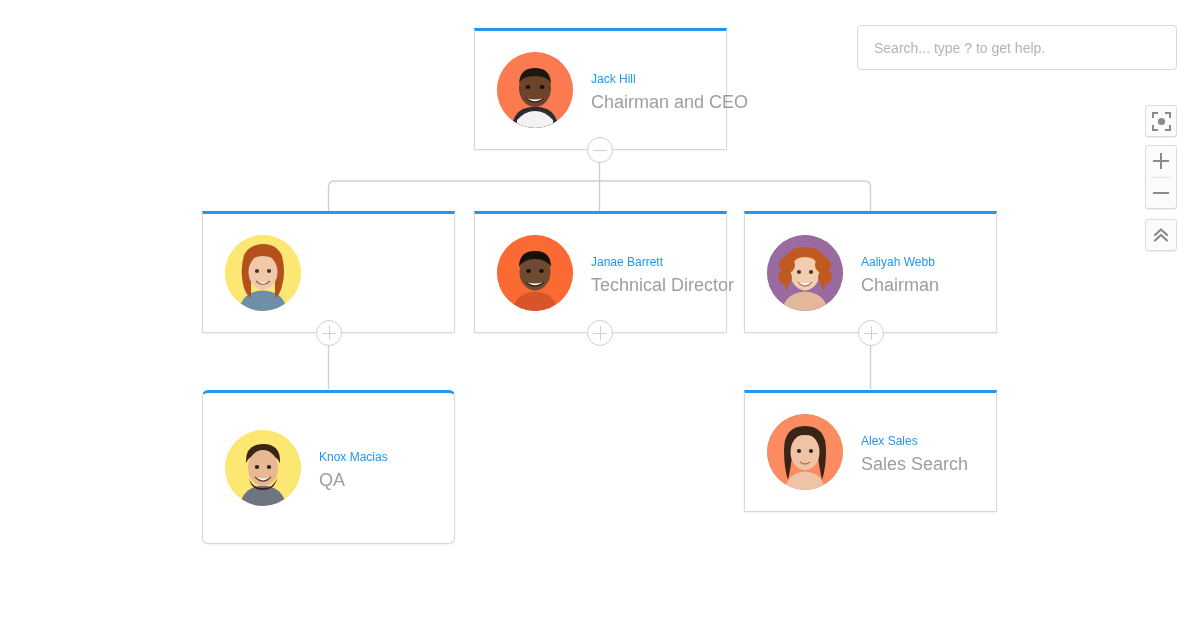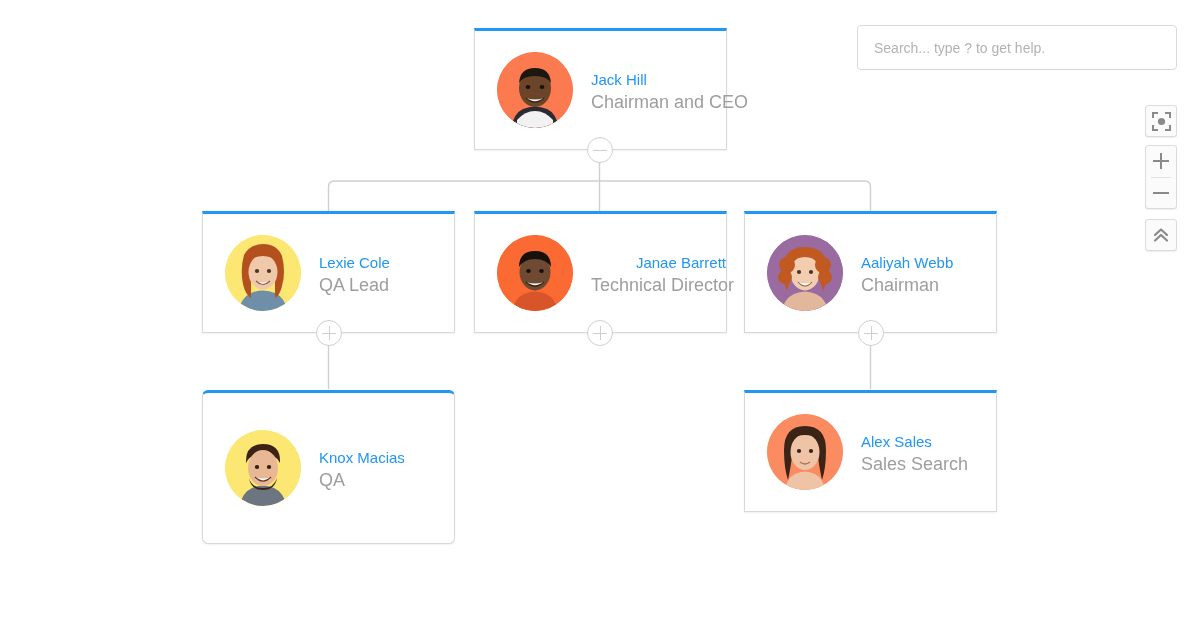--- a/index.html
+++ b/index.html
@@ -30,21 +30,21 @@
     border-radius: 50%;
     margin-left: 22px;
     flex: 0 0 auto;
     position: relative;
     overflow: hidden;
   }
   .avatar svg { display:block; width:100%; height:100%; }
   .info { margin-left: 18px; min-width:0; }
   .nm {
     color: #2196f3;
-    font-size: 15px;
+    font-size: 12px;
     line-height: 21px;
     white-space: nowrap;
   }
   .ttl {
     color: #9e9e9e;
     font-size: 18px;
     line-height: 18px;
     margin-top: 3px;
     white-space: nowrap;
   }
@@ -158,28 +158,24 @@
           <path d="M19 20 q6-11 19-11 q14 0 19 12 q4 16 0 30 q-2 9-7 12 l0-22 l-24 0 l0 22 q-6-4-8-14 q-3-15 1-29 z" fill="#b4501e"></path>
           <ellipse cx="38" cy="37" rx="14.5" ry="17.5" fill="#f0c9ab"></ellipse>
           <path d="M23 27 q3-12 15-12 q12 0 15 12 q-6-6-15-6 q-9 0-15 6 z" fill="#b4501e"></path>
           <ellipse cx="32" cy="36" rx="2.1" ry="1.9" fill="#4a3426"></ellipse>
           <ellipse cx="44" cy="36" rx="2.1" ry="1.9" fill="#4a3426"></ellipse>
           <path d="M31 46 q7 7 14 0 q-7 3-14 0 z" fill="#ffffff"></path>
           <path d="M31 46 q7 7 14 0" stroke="#8d5a43" stroke-width="1.1" fill="none"></path>
         </g>
       </svg>
     </div>
-    <div class="info">
-      <div class="nm">Lexie Cole</div>
-      <div class="ttl">QA Lead</div>
-    </div>
   </div>
   <div class="toggle plus" style="left:316px; top:320px;"></div>
 
-  <div class="node" id="n-janae" style="left:474px; top:211px; width:253px; height:122px;text-align:right;">
+  <div class="node" id="n-janae" style="left:474px; top:211px; width:253px; height:122px;">
     <div class="avatar" style="background:#fa6a32">
       <svg viewBox="0 0 76 76">
         <circle cx="38" cy="38" r="38" fill="#fa6a32"></circle>
         <g>
           <path d="M15 76 q3-13 12-17 q11-5 22 0 q9 4 12 17 z" fill="#d8552a"></path>
           <ellipse cx="38" cy="37" rx="15.5" ry="18.5" fill="#6d4a31"></ellipse>
           <path d="M22 32 q0-16 16-16 q16 0 16 16 q-5-8-16-8 q-11 0-16 8 z" fill="#16110d"></path>
           <ellipse cx="31.5" cy="36" rx="2.3" ry="2" fill="#140f0b"></ellipse>
           <ellipse cx="44.5" cy="36" rx="2.3" ry="2" fill="#140f0b"></ellipse>
           <path d="M29 47 q9 8 18 0 q-9 3-18 0 z" fill="#ffffff"></path>

